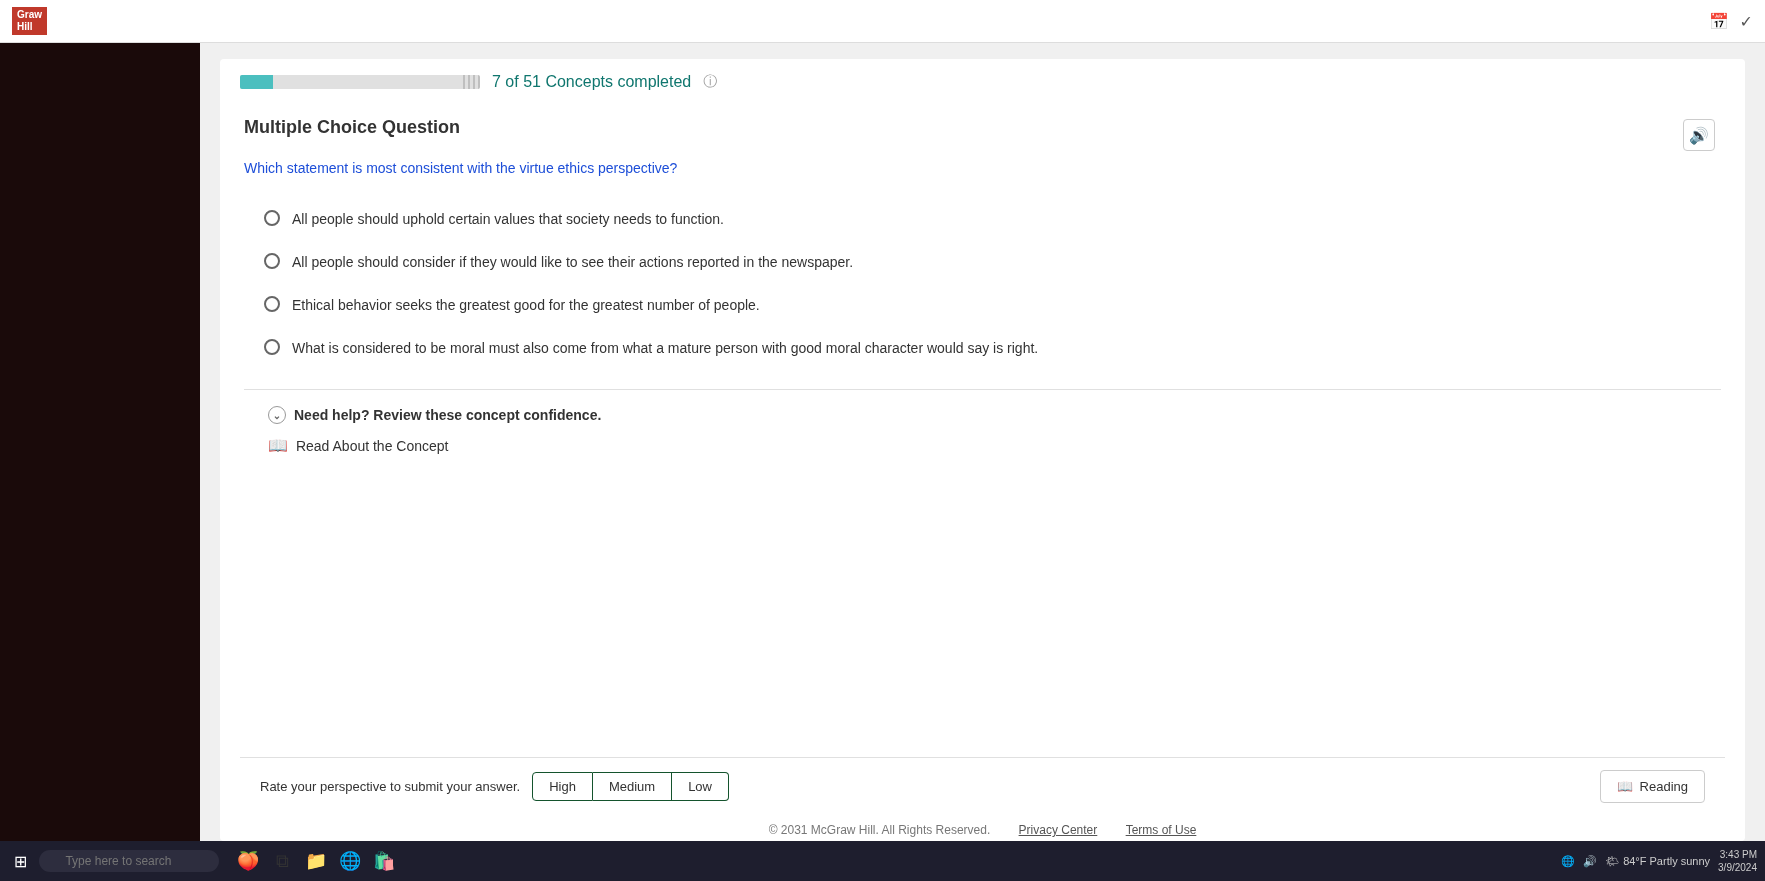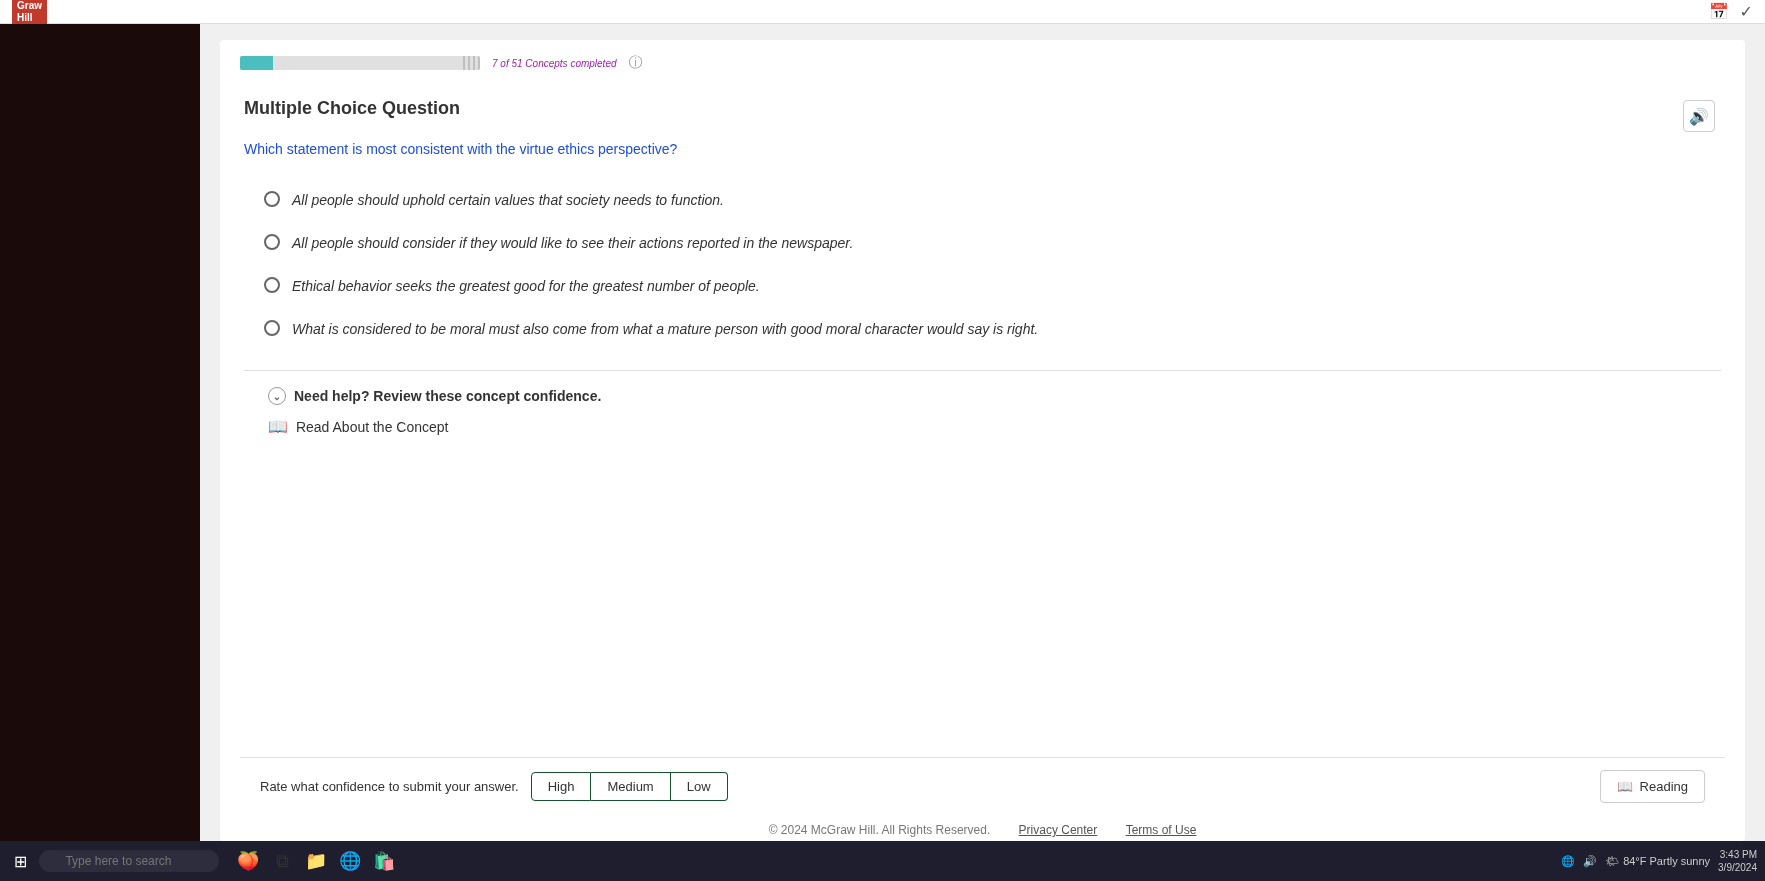--- a/index.html
+++ b/index.html
@@ -10,21 +10,21 @@
       color: #333;
       height: 881px;
       overflow: hidden;
       display: flex;
       flex-direction: column;
     }
 
     
     .top-bar {
       background: #fff;
-      height: 24px;
+      height: 43px;
       display: flex;
       align-items: center;
       padding: 0 12px;
       border-bottom: 1px solid #ddd;
     }
     .graw-hill-logo {
       background: #c0392b;
       color: #fff;
       font-size: 10px;
       font-weight: bold;
@@ -106,23 +106,22 @@
       width: 20px;
       background: repeating-linear-gradient(
         90deg,
         transparent,
         transparent 3px,
         rgba(0,0,0,0.15) 3px,
         rgba(0,0,0,0.15) 5px
       );
     }
     .progress-text {
-      font-size: 10px;
-      color: #a21caf;
-      font-style: italic;
+      font-size: 16px;
+      color: #0f766e;
     }
     .info-icon {
       color: #999;
       font-size: 14px;
       cursor: pointer;
     }
 
     
     .card-top-right {
       position: absolute;
@@ -165,21 +164,20 @@
       line-height: 1.5;
     }
 
     
     .answer-options {
       display: flex;
       flex-direction: column;
       gap: 22px;
       padding-left: 20px;
       margin-bottom: 30px;
-      font-style: italic;
     }
     .answer-option {
       display: flex;
       align-items: flex-start;
       gap: 12px;
       cursor: pointer;
     }
     .radio-circle {
       width: 16px;
       height: 16px;
@@ -443,35 +441,35 @@
           </div>
           <div class="read-concept">
             <span class="book-icon">📖</span>
             <span>Read About the Concept</span>
           </div>
         </div>
       </div>
 
       <div class="bottom-bar">
         <div class="confidence-section">
-          <span class="confidence-label">Rate what confidence to submit your answer.</span>
+          <span class="confidence-label">Rate your perspective to submit your answer.</span>
           <div class="confidence-buttons">
             <button class="conf-btn">High</button>
             <button class="conf-btn">Medium</button>
             <button class="conf-btn">Low</button>
           </div>
         </div>
         <button class="reading-btn">
           <span>📖</span>
           <span>Reading</span>
         </button>
       </div>
 
       <div class="footer">
-        <span>© 2024 McGraw Hill. All Rights Reserved.</span>
+        <span>© 2031 McGraw Hill. All Rights Reserved.</span>
         &nbsp;&nbsp;
         <a href="#">Privacy Center</a>
         &nbsp;&nbsp;
         <a href="#">Terms of Use</a>
       </div>
     </div>
   </div>
 </div>
 
 <div class="taskbar">

